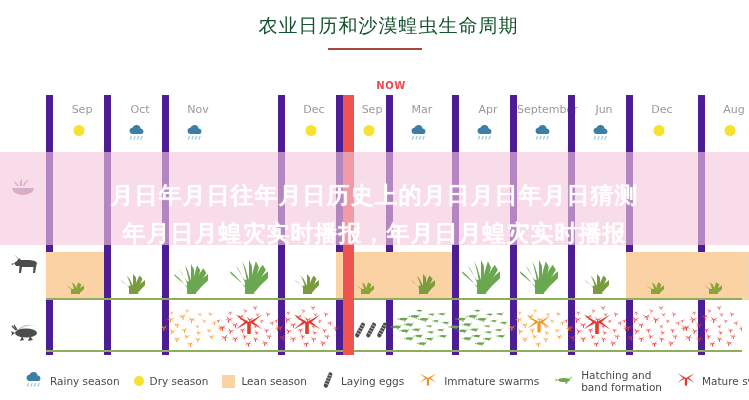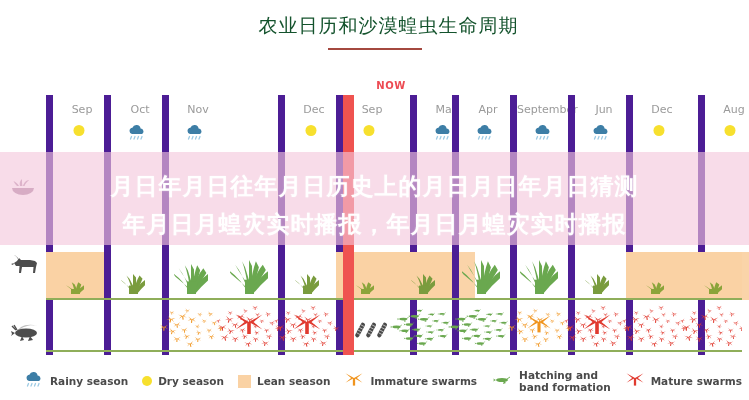--- a/index.html
+++ b/index.html
@@ -76,35 +76,34 @@
   #icon-goat    { top: 254px; }
   #icon-locust  { top: 320px; }
 
   
   .overlay-band {
     position: absolute; left: 0; top: 152px; width: 749px; height: 93px;
     background: rgba(244, 199, 219, 0.62);
     z-index: 20;
   }
   .overlay-text {
-    position: absolute; left: 0; top: 167px; width: 749px;
+    position: absolute; left: 0; top: 176px; width: 749px;
     text-align: center; z-index: 21;
     color: #ffffff; font-weight: bold;
     font-size: 23px; line-height: 38px; letter-spacing: 1px;
     font-family: "DejaVu Sans", "Liberation Sans", sans-serif;
     text-shadow: 0 0 2px rgba(255,255,255,.4);
   }
 
   
   .legend {
     position: absolute; left: 0; top: 363px; width: 749px; height: 36px;
     display: flex; align-items: center; padding-left: 24px; gap: 14px;
     font-size: 10.5px; color: #4a4a4a;
     font-family: "DejaVu Sans", "Liberation Sans", sans-serif;
-    font-weight: bold;
   }
   .legend-item { display: flex; align-items: center; gap: 6px; white-space: nowrap; }
   .legend-item .lab { line-height: 12px; }
   .sw-sun { width: 10px; height: 10px; border-radius: 50%; background: #f7e02e; }
   .sw-lean { width: 13px; height: 13px; background: #fad2a4; }
 </style>
 </head>
 <body>
 
 <div id="root">
@@ -143,21 +142,21 @@
           <div class="sun"></div>
         </div>
       </div>
       <div class="col" style="left:290px">
         <div class="lean" style="left:0;width:58px;top:157px;height:48px"></div>
         <div class="month-label">Sep</div>
         <div class="weather">
           <div class="sun"></div>
         </div>
       </div>
-      <div class="col" style="left:364px">
+      <div class="col" style="left:340px">
         <div class="lean" style="left:0;width:58px;top:157px;height:48px"></div>
         <div class="month-label">Mar</div>
         <div class="weather"><svg width="20" height="17" viewBox="0 0 20 17">
             <path d="M5 9 a3.2 3.2 0 0 1 .4 -6.3 a4.3 4.3 0 0 1 8.2 .9 a2.9 2.9 0 0 1 1.4 5.4 Z" fill="#3d7ea6"></path>
             <path d="M4.5 11.5 l-1 2.6 M8 11.5 l-1 2.6 M11.5 11.5 l-1 2.6 M15 11.5 l-1 2.6" stroke="#9ecbe4" stroke-width="1.3" stroke-linecap="round"></path>
           </svg></div>
       </div>
       <div class="col" style="left:406px">
         <div class="month-label">Apr</div>
         <div class="weather"><svg width="20" height="17" viewBox="0 0 20 17">
@@ -1961,20 +1960,29 @@
         </span>
         <span class="lab">Dry season</span>
       </div>
       <div class="legend-item">
         <span>
           <div class="sw-lean"></div>
         </span>
         <span class="lab">Lean season</span>
       </div>
       <div class="legend-item">
+        <span><svg width="14" height="18" viewBox="-7 -9 14 18">
+            <g transform="translate(0,0) rotate(22)">
+              <rect x="-2" y="-8" width="4.2" height="16" rx="2" fill="#4a4a4a"></rect>
+              <path d="M-2 -5 h4.2 M-2 -2 h4.2 M-2 1 h4.2 M-2 4 h4.2" stroke="#d8d8d8" stroke-width="0.7"></path>
+            </g>
+          </svg></span>
+        <span class="lab">Laying eggs</span>
+      </div>
+      <div class="legend-item">
         <span><svg width="20" height="18" viewBox="-10 -7 20 18">
             <g transform="rotate(0) scale(0.95)">
               <path d="M0 0 L-9 -5 L-3 0 L-9 5 Z" fill="#f0941e"></path>
               <path d="M0 0 L9 -5 L3 0 L9 5 Z" fill="#f0941e"></path>
               <rect x="-1.2" y="0" width="2.4" height="8" fill="#f0941e"></rect>
             </g>
           </svg></span>
         <span class="lab">Immature swarms</span>
       </div>
       <div class="legend-item">

